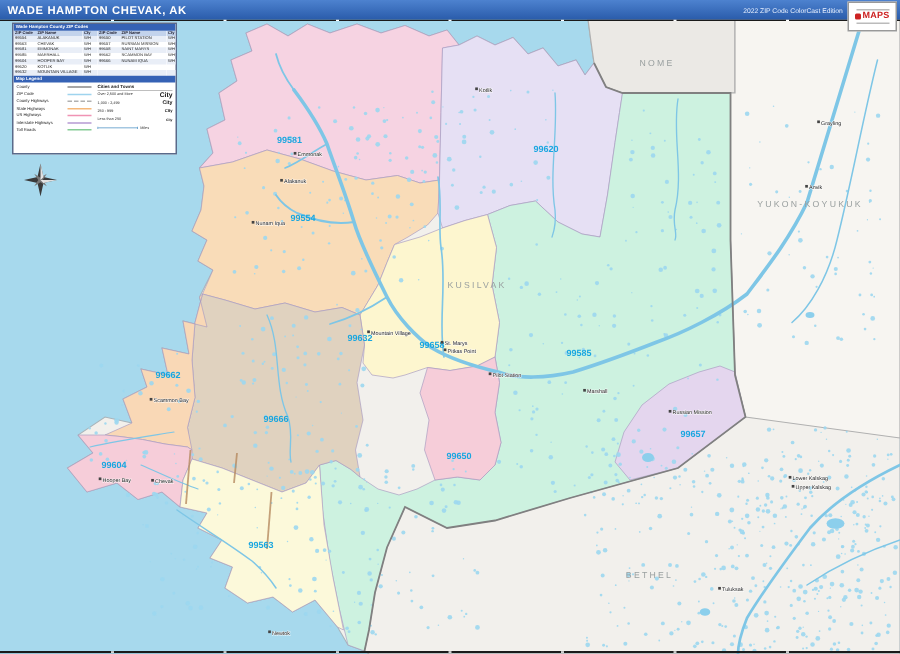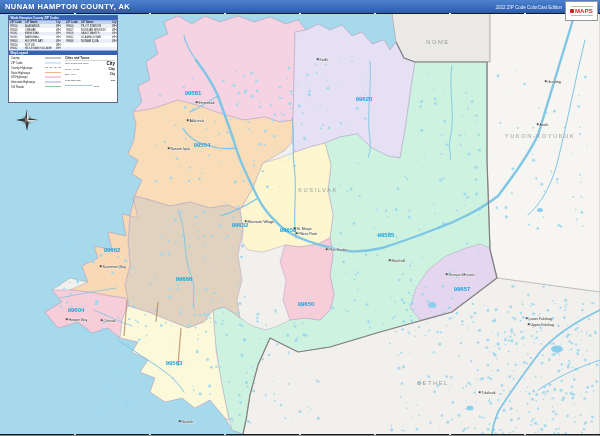--- a/index.html
+++ b/index.html
@@ -1188,21 +1188,21 @@
         <rect x="374" y="13" width="2" height="1"></rect>
         <rect x="374" y="434.2" width="2" height="1"></rect>
         <rect x="449" y="13" width="2" height="1"></rect>
         <rect x="449" y="434.2" width="2" height="1"></rect>
         <rect x="524" y="13" width="2" height="1"></rect>
         <rect x="524" y="434.2" width="2" height="1"></rect>
       </g>
   </svg>
 
   <div id="titlebar">
-    <span id="title-text">NUNAM HAMPTON COUNTY, AK</span>
+    <span id="title-text">WADE HAMPTON CHEVAK, AK</span>
     <div id="edition-wrap">
       <span id="edition-text">2022 ZIP Code ColorCast Edition</span>
     </div>
   </div>
   <div id="logo">
     <div class="logo-hair"></div>
     <div id="logo-row">
       <span id="logo-mark"></span>
       <span id="logo-text">MAPS</span>
     </div>

